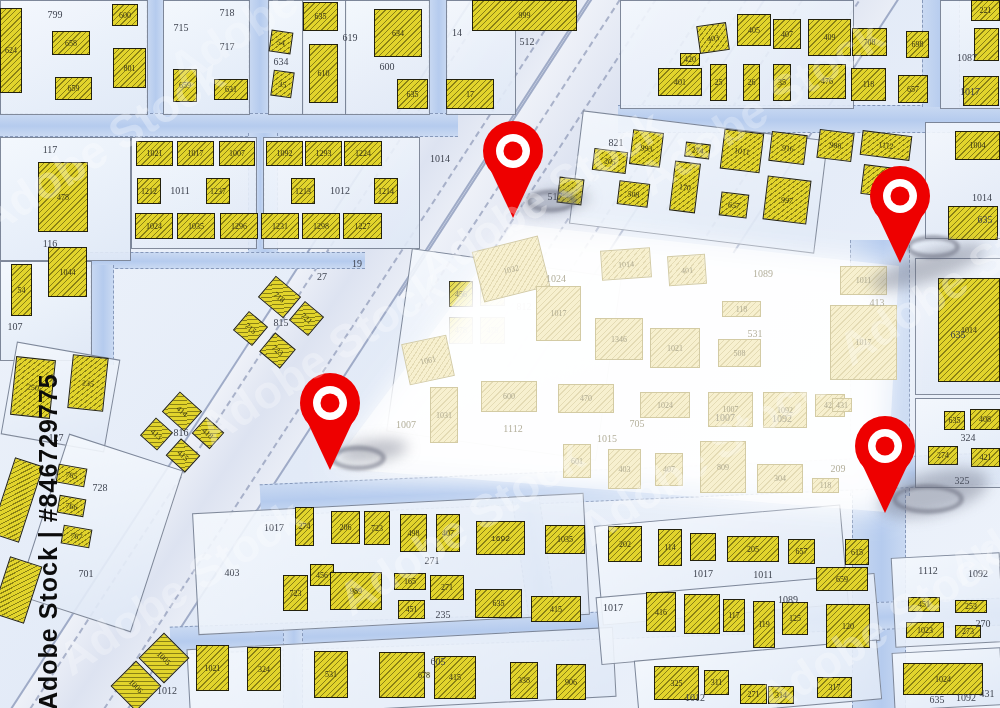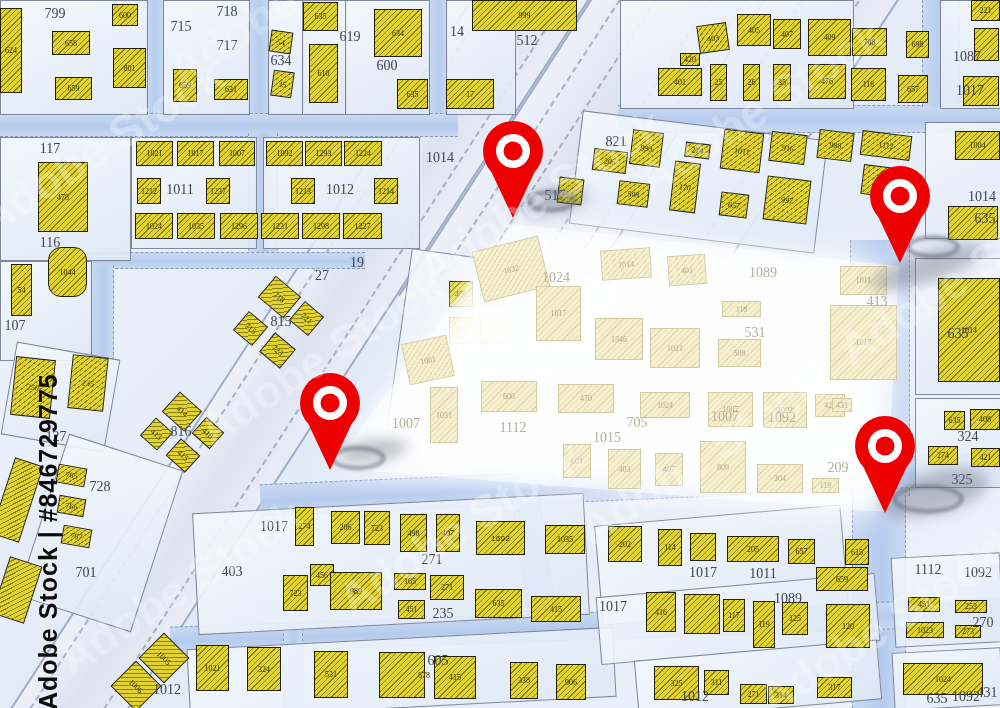--- a/index.html
+++ b/index.html
@@ -15,21 +15,21 @@
   .lane{position:absolute;top:0;bottom:0;width:0;border-left:2px dashed rgba(105,120,158,.5);}
   .parcel{position:absolute;border:1px solid rgba(62,72,95,.62);
     background:linear-gradient(155deg,rgba(244,248,253,.9),rgba(223,232,246,.9));}
   .bld{position:absolute;box-sizing:border-box;border:1.5px solid #23210d;
     background:repeating-linear-gradient(135deg,#e2d42c 0 3px,#8a8115 3px 4px);
     display:flex;align-items:center;justify-content:center;overflow:visible;}
   .bld span{font-size:8px;color:#2e2c16;text-shadow:0 0 2px rgba(226,212,44,.9);white-space:nowrap;}
   .bld.faded{border:1px solid #d3cba4;
     background:repeating-linear-gradient(135deg,#f7f0cf 0 3px,#e4dbb4 3px 4px);}
   .bld.faded span{color:#b0ab91;text-shadow:none;}
-  .lbl{position:absolute;font-size:14px;color:#3f4450;transform:translate(-50%,-50%);white-space:nowrap;}
+  .lbl{position:absolute;font-size:10px;color:#3f4450;transform:translate(-50%,-50%);white-space:nowrap;}
   .lbl.faded{color:#b4b09c;}
   .ring{position:absolute;border:5px solid rgba(108,112,128,.55);border-radius:50%;
     filter:blur(1.5px);transform:translate(-50%,-50%);}
   .swath{position:absolute;background:rgba(92,98,115,.38);border-radius:50%;filter:blur(7px);}
   .pin{position:absolute;width:64px;height:100px;}
   .wm{position:absolute;font-family:"Liberation Sans",sans-serif;font-weight:bold;
     white-space:nowrap;pointer-events:none;}
   .wm.diag{font-size:46px;transform:rotate(-33deg);}
   #wm-corner{left:34px;top:710px;transform:rotate(-90deg);transform-origin:0 0;
     font-size:25px;color:#0c0c0c;letter-spacing:1px;}
@@ -190,21 +190,21 @@
       </div>
       <div class="bld" style="left: 302px; top: 213px; width: 38px; height: 26px;">
         <span>1298</span>
       </div>
       <div class="bld" style="left: 343px; top: 213px; width: 39px; height: 26px;">
         <span>1227</span>
       </div>
       <div class="bld" style="left: 38px; top: 162px; width: 50px; height: 70px;">
         <span>478</span>
       </div>
-      <div class="bld" style="left: 48px; top: 247px; width: 39px; height: 50px; border-radius: 13px;">
+      <div class="bld" style="left: 48px; top: 247px; width: 39px; height: 50px;">
         <span>1044</span>
       </div>
       <div class="bld" style="left: 11px; top: 264px; width: 21px; height: 52px;">
         <span>54</span>
       </div>
       <div class="bld" style="left: 13px; top: 358px; width: 40px; height: 59px; transform: rotate(6deg);">
         <span>250</span>
       </div>
       <div class="bld" style="left: 70px; top: 356px; width: 36px; height: 54px; transform: rotate(6deg);">
         <span>235</span>

